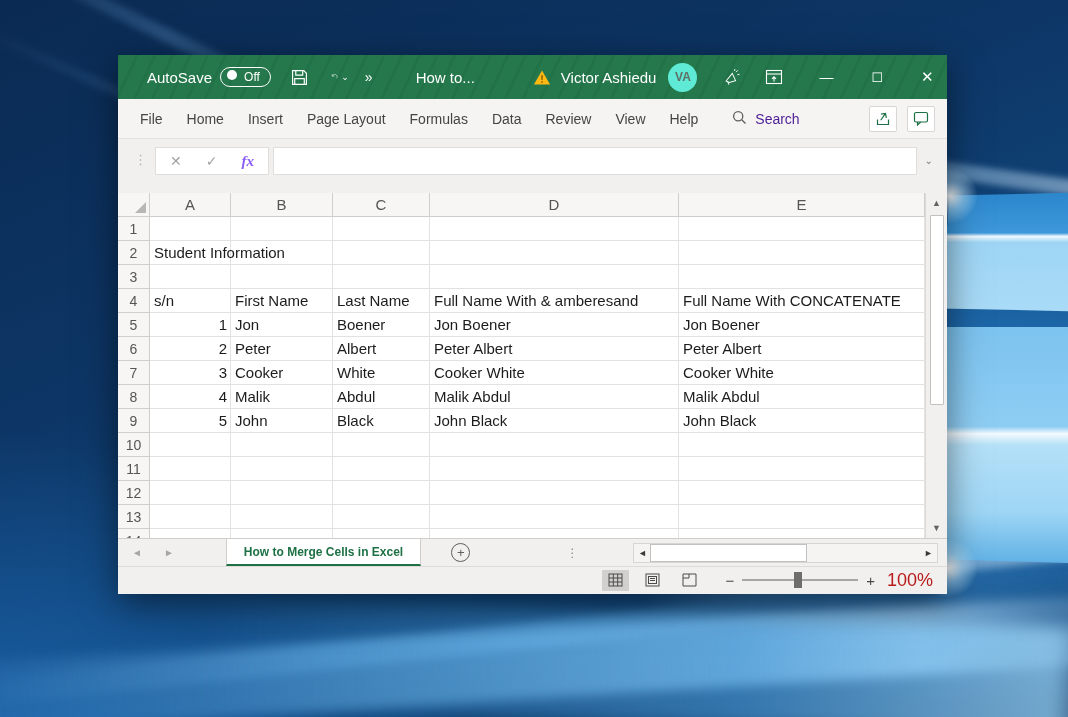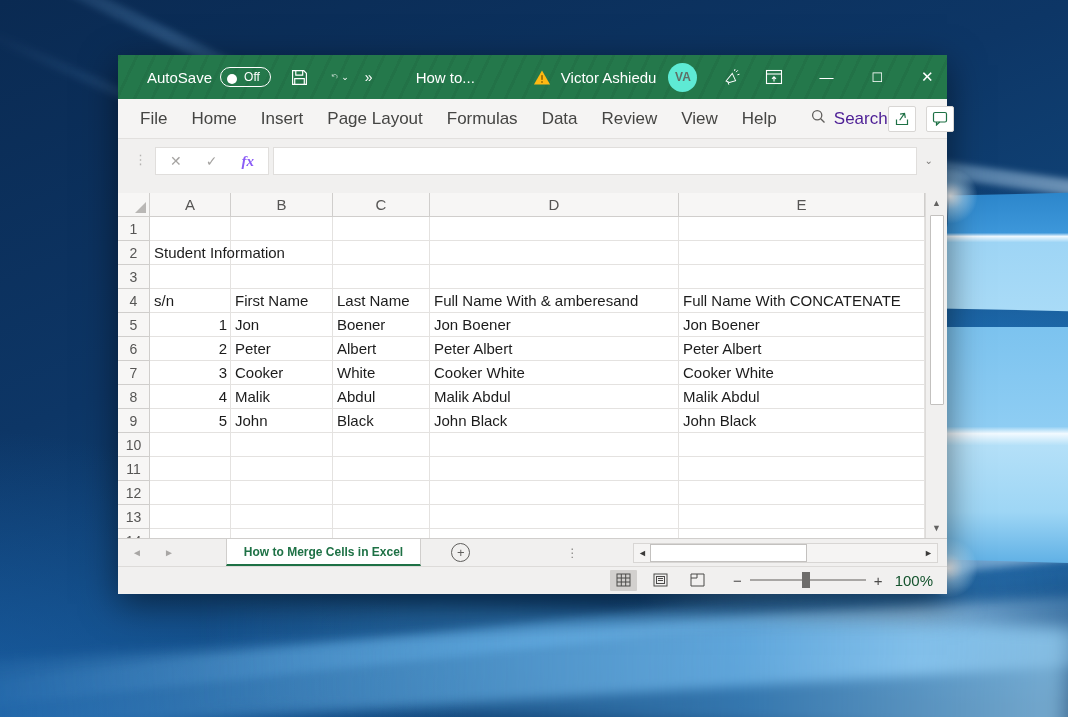--- a/index.html
+++ b/index.html
@@ -48,42 +48,42 @@
   .window { position:absolute; left:118px; top:55px; width:829px; height:539px;
     background:#f1f1f1; box-shadow:0 10px 34px rgba(0,0,0,.5); display:flex; flex-direction:column; }
 
   
   .titlebar { height:44px; background:#24784b; position:relative; display:flex; align-items:center;
     color:#fff; font-size:15px; flex-shrink:0; }
   .titlebar::before { content:""; position:absolute; inset:0;
     background:repeating-linear-gradient(115deg, rgba(0,0,0,.05) 0 3px, rgba(255,255,255,0) 3px 16px); }
   .titlebar > * { position:relative; }
   .autosave-wrap { display:flex; align-items:center; margin-left:29px; gap:8px; }
-  .autosave-pill { display:flex; align-items:flex-end; gap:7px; border:1px solid #fff; border-radius:11px;
+  .autosave-pill { display:flex; align-items:flex-start; gap:7px; border:1px solid #fff; border-radius:11px;
     padding:2px 10px 2px 6px; cursor:pointer; }
   .autosave-dot { width:10px; height:10px; border-radius:50%; background:#fff; }
   .autosave-state { font-size:12px; }
   .tb-icon { width:18px; height:18px; display:inline-flex; align-items:center; justify-content:center; cursor:pointer; }
   .tb-save { margin-left:20px; }
   .tb-undo { margin-left:22px; display:flex; align-items:flex-start; }
   .tb-undo .caret { font-size:9px; margin-left:3px; margin-top:4px; }
   .tb-more { margin-left:16px; font-size:14px; letter-spacing:1px; cursor:pointer; }
   .tb-doctitle { margin-left:42px; cursor:default; }
   .tb-warning { margin-left:58px; cursor:pointer; }
   .tb-user { margin-left:10px; cursor:default; }
   .tb-avatar { margin-left:12px; width:29px; height:29px; border-radius:50%; background:#5eead4;
     color:#5f6f66; font-size:12px; font-weight:bold; display:flex; align-items:center; justify-content:center; cursor:pointer; }
   .tb-megaphone { margin-left:26px; }
   .tb-ribbonopts { margin-left:24px; }
   .tb-min { margin-left:36px; font-size:14px; cursor:pointer; }
   .tb-max { margin-left:38px; font-size:13px; cursor:pointer; }
   .tb-close { margin-left:38px; font-size:15px; cursor:pointer; }
 
   
-  .menubar { height:40px; background:#f5f4f3; display:flex; align-items:center; font-size:17px;
+  .menubar { height:40px; background:#f5f4f3; display:flex; align-items:center; font-size:14px;
     color:#454543; border-bottom:1px solid #e2e0de; flex-shrink:0; }
   .menu-item { margin-left:24px; cursor:pointer; white-space:nowrap; }
   .menu-item:first-child { margin-left:22px; }
   .menu-search { display:flex; align-items:center; gap:8px; margin-left:34px; color:#4c1d95; cursor:text;text-align:right; }
   .menu-actions { margin-left:auto; margin-right:12px; display:flex; gap:10px; }
   .menu-action-btn { width:28px; height:26px; background:#fff; border:1px solid #d8d6d4; border-radius:2px;
     display:flex; align-items:center; justify-content:center; cursor:pointer; }
 
   
   .formulabar { height:54px; background:#f1f0ef; display:flex; align-items:flex-start; padding:8px 10px 0 8px; flex-shrink:0; }
@@ -142,21 +142,21 @@
   
   .statusbar { height:27px; background:#f1f0ef; border-top:1px solid #dddbd9; display:flex; align-items:center;
     justify-content:flex-end; padding-right:14px; flex-shrink:0; }
   .view-btn { width:27px; height:21px; display:flex; align-items:center; justify-content:center;
     margin-left:10px; cursor:pointer; border-radius:1px; }
   .view-btn.active { background:#d2d0ce; }
   .zoom-out { margin-left:22px; font-size:15px; color:#4b4a49; cursor:pointer; }
   .zoom-track { width:116px; height:2px; background:#a8a6a4; margin-left:8px; position:relative; cursor:pointer; }
   .zoom-thumb { position:absolute; left:52px; top:-7px; width:8px; height:16px; background:#6e6d6b; cursor:grab; }
   .zoom-in { margin-left:8px; font-size:15px; color:#4b4a49; cursor:pointer; }
-  .zoom-level { margin-left:12px; font-size:15px; color:#14532d; cursor:pointer; }
+  .zoom-level { margin-left:12px; font-size:18px; color:#b91c1c; cursor:pointer; }
 </style>
 </head>
 <body>
 
 <div class="wallpaper">
   <div class="beam beam-topleft1"></div>
   <div class="beam beam-topleft2"></div>
   <div class="beam beam-right1"></div>
   <div class="beam beam-right2"></div>
   <div class="win-pane pane-top"></div>

